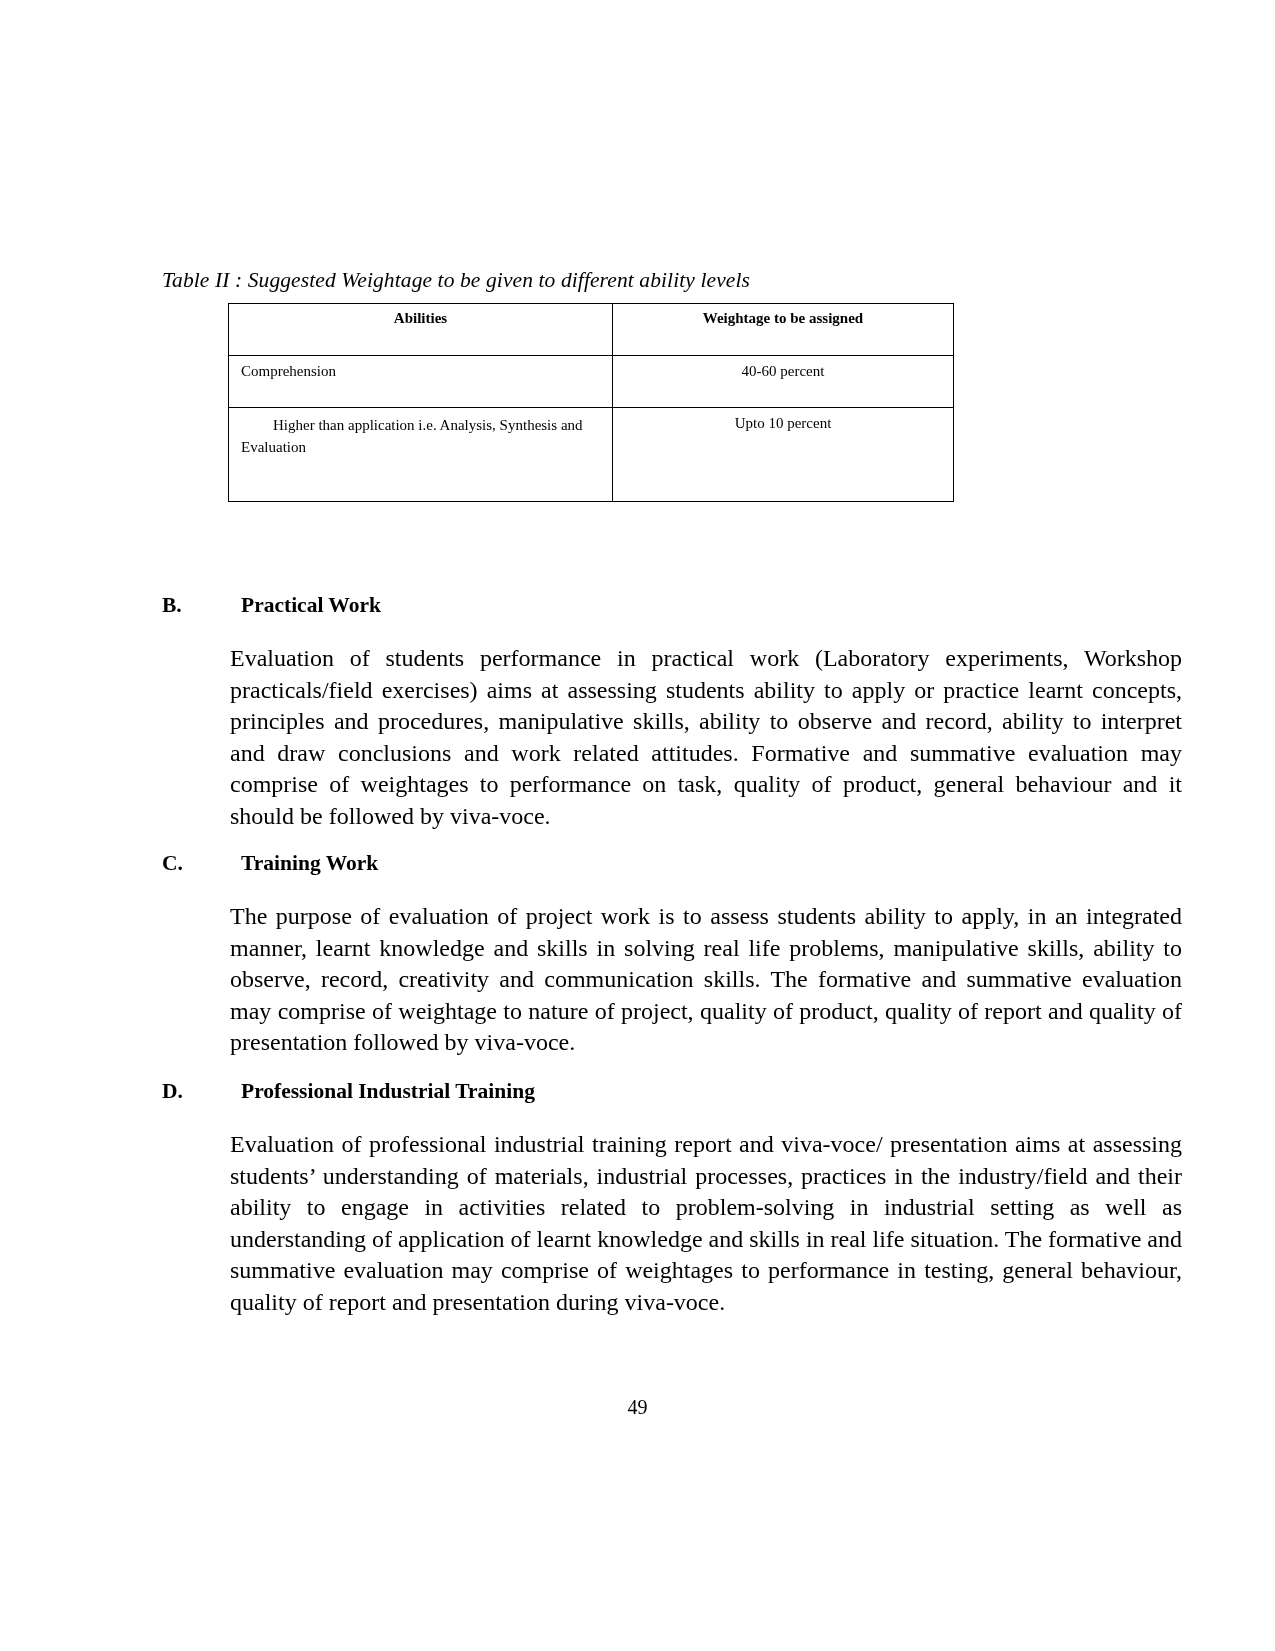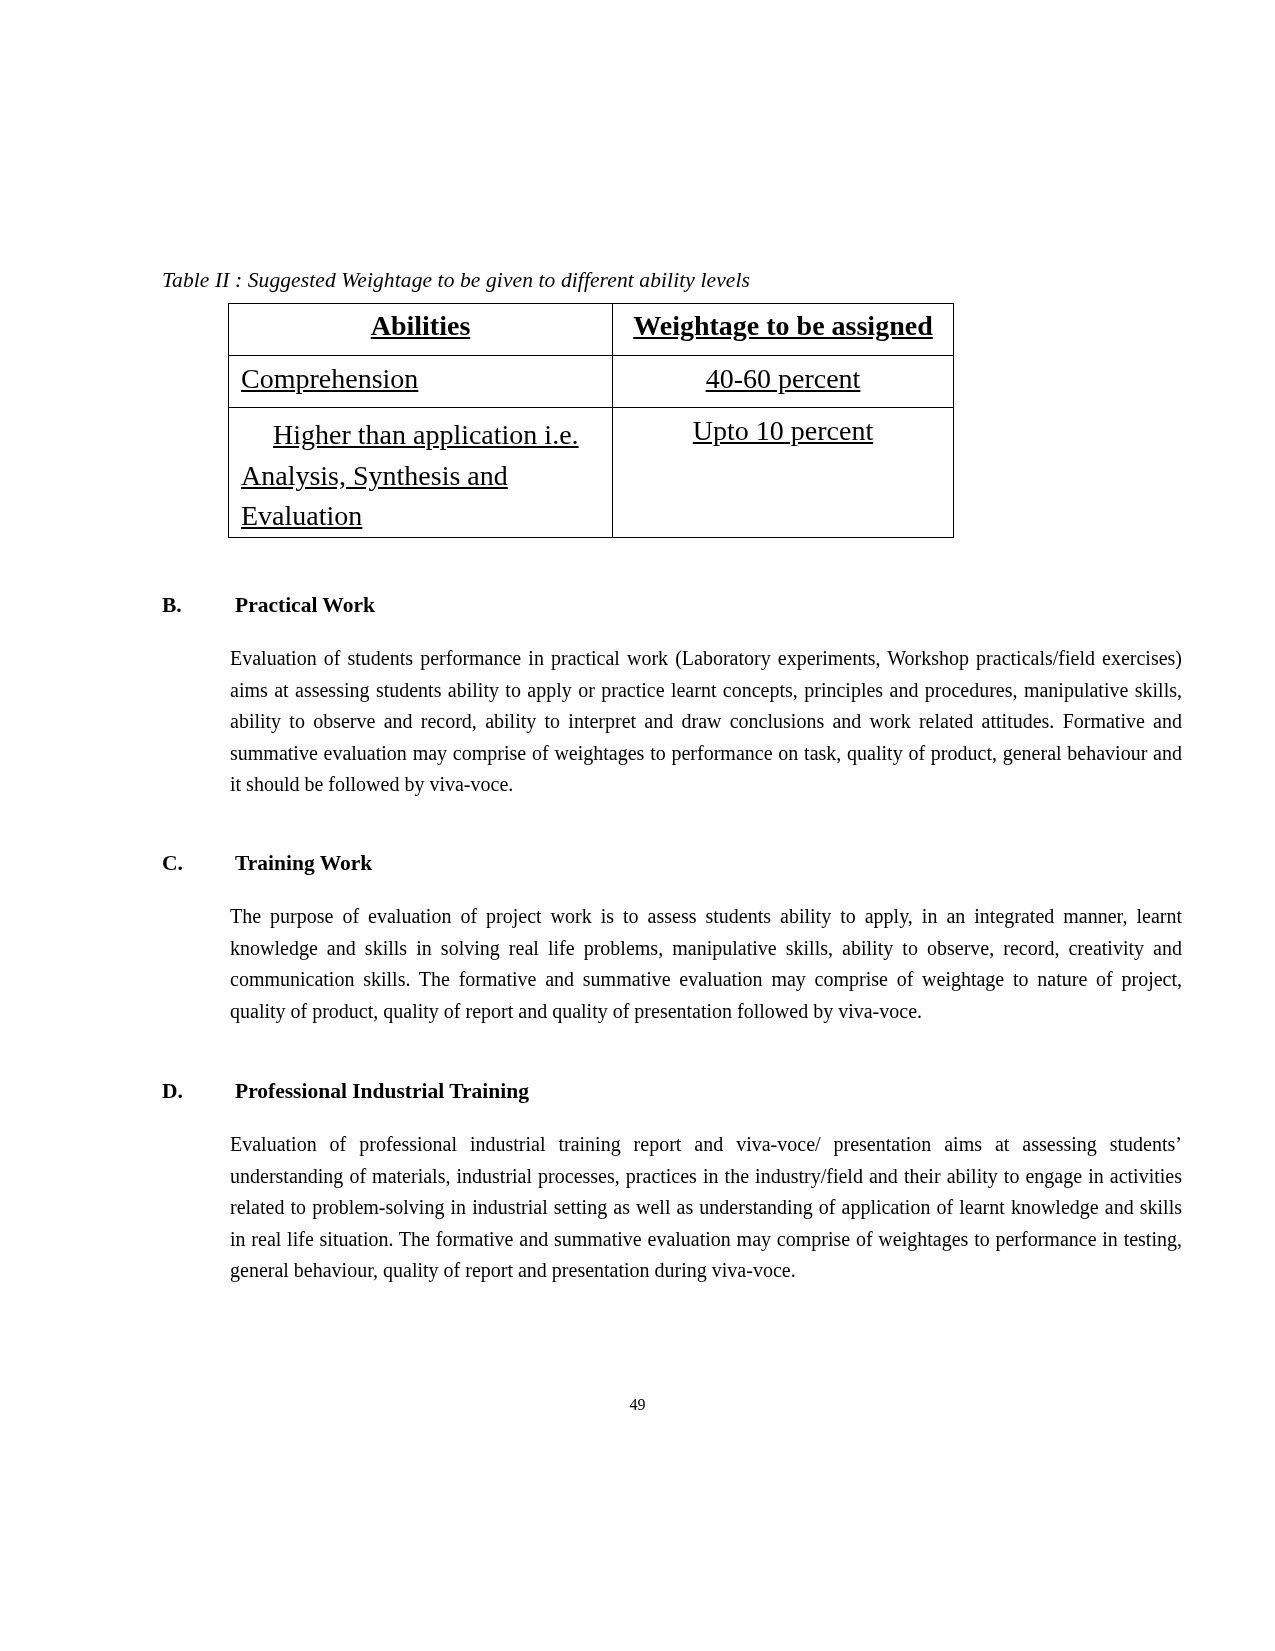--- a/index.html
+++ b/index.html
@@ -42,23 +42,22 @@
     top: 303px;
     width: 726px;
     border-collapse: collapse;
     table-layout: fixed;
   }
   .weightage-table td,
   .weightage-table th {
     border: 1px solid #000000;
     padding: 0;
     vertical-align: top;
-    font-size: 28px;
+    font-size: 15px;
     font-weight: normal;
-    text-decoration: underline;
   }
   .col-ability { width: 384px; }
   .col-weight  { width: 341px; }
 
   .weightage-table thead th {
     text-align: center;
     font-weight: bold;
     height: 52px;
     padding-top: 6px;
     box-sizing: border-box;
@@ -95,46 +94,46 @@
     position: relative;
     height: 30px;
   }
   .section-letter {
     position: absolute;
     left: 0;
     top: 0;
   }
   .section-title {
     position: absolute;
-    left: 73px;
+    left: 79px;
     top: 0;
   }
   .section-body {
     margin-left: 68px;
     margin-top: 20px;
     width: 952px;
-    font-size: 20px;
+    font-size: 24px;
     line-height: 31.5px;
     text-align: justify;
     text-justify: inter-word;
     hyphens: none;
   }
 
   #section-b { top: 593px; }
   #section-c { top: 851px; }
   #section-d { top: 1079px; }
 
   
   .page-number {
     position: absolute;
     left: 0;
     top: 1396px;
     width: 1275px;
     text-align: center;
-    font-size: 16px;
+    font-size: 20px;
   }
 </style>
 </head>
 <body>
 
 <div class="page">
 
   <div class="table-caption">Table II : Suggested Weightage to be given to different ability levels</div>
 
   <table class="weightage-table">

